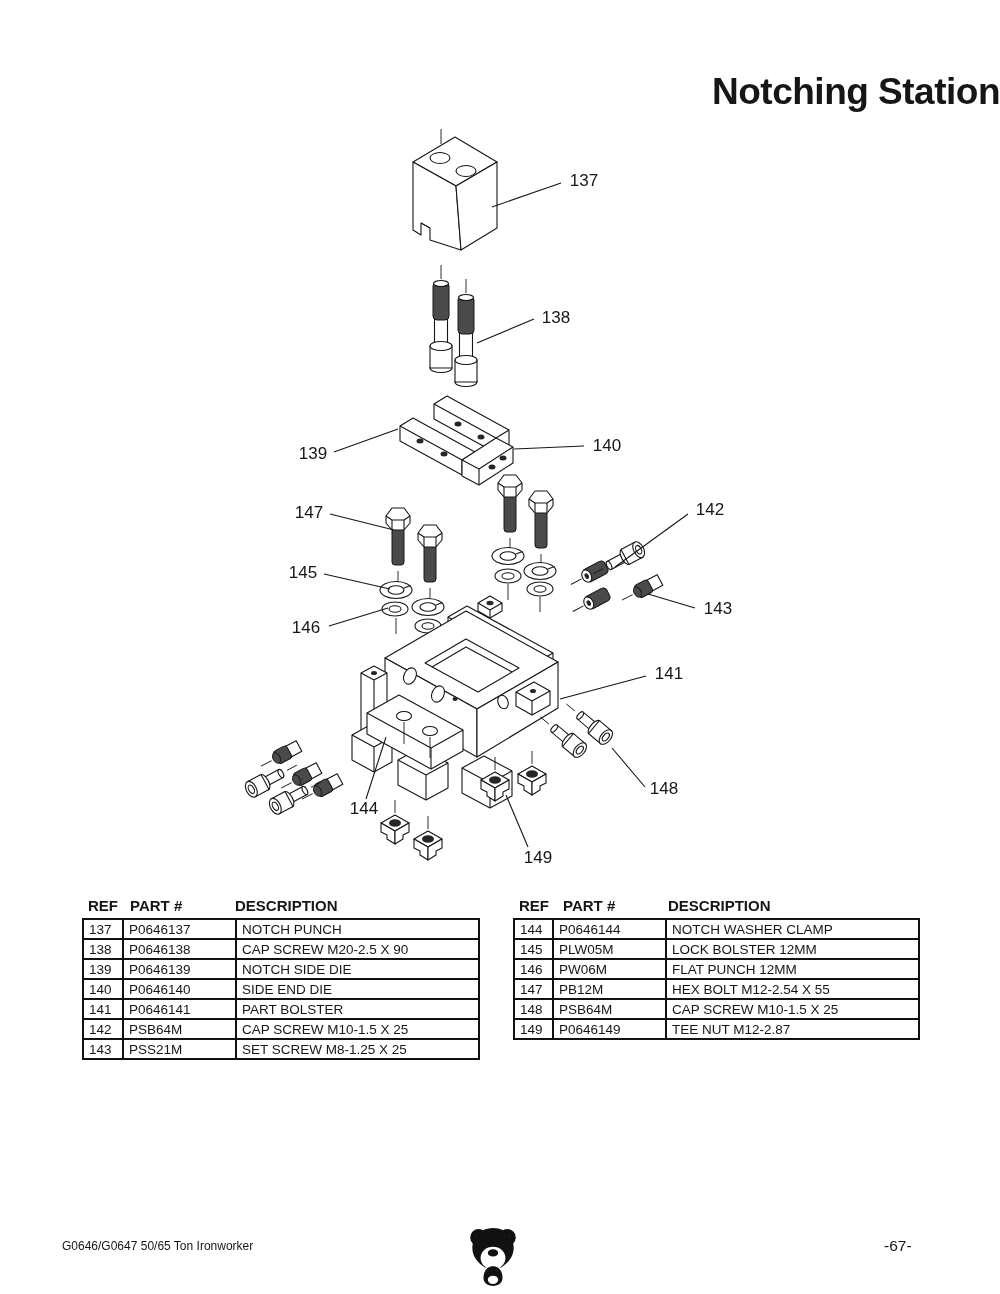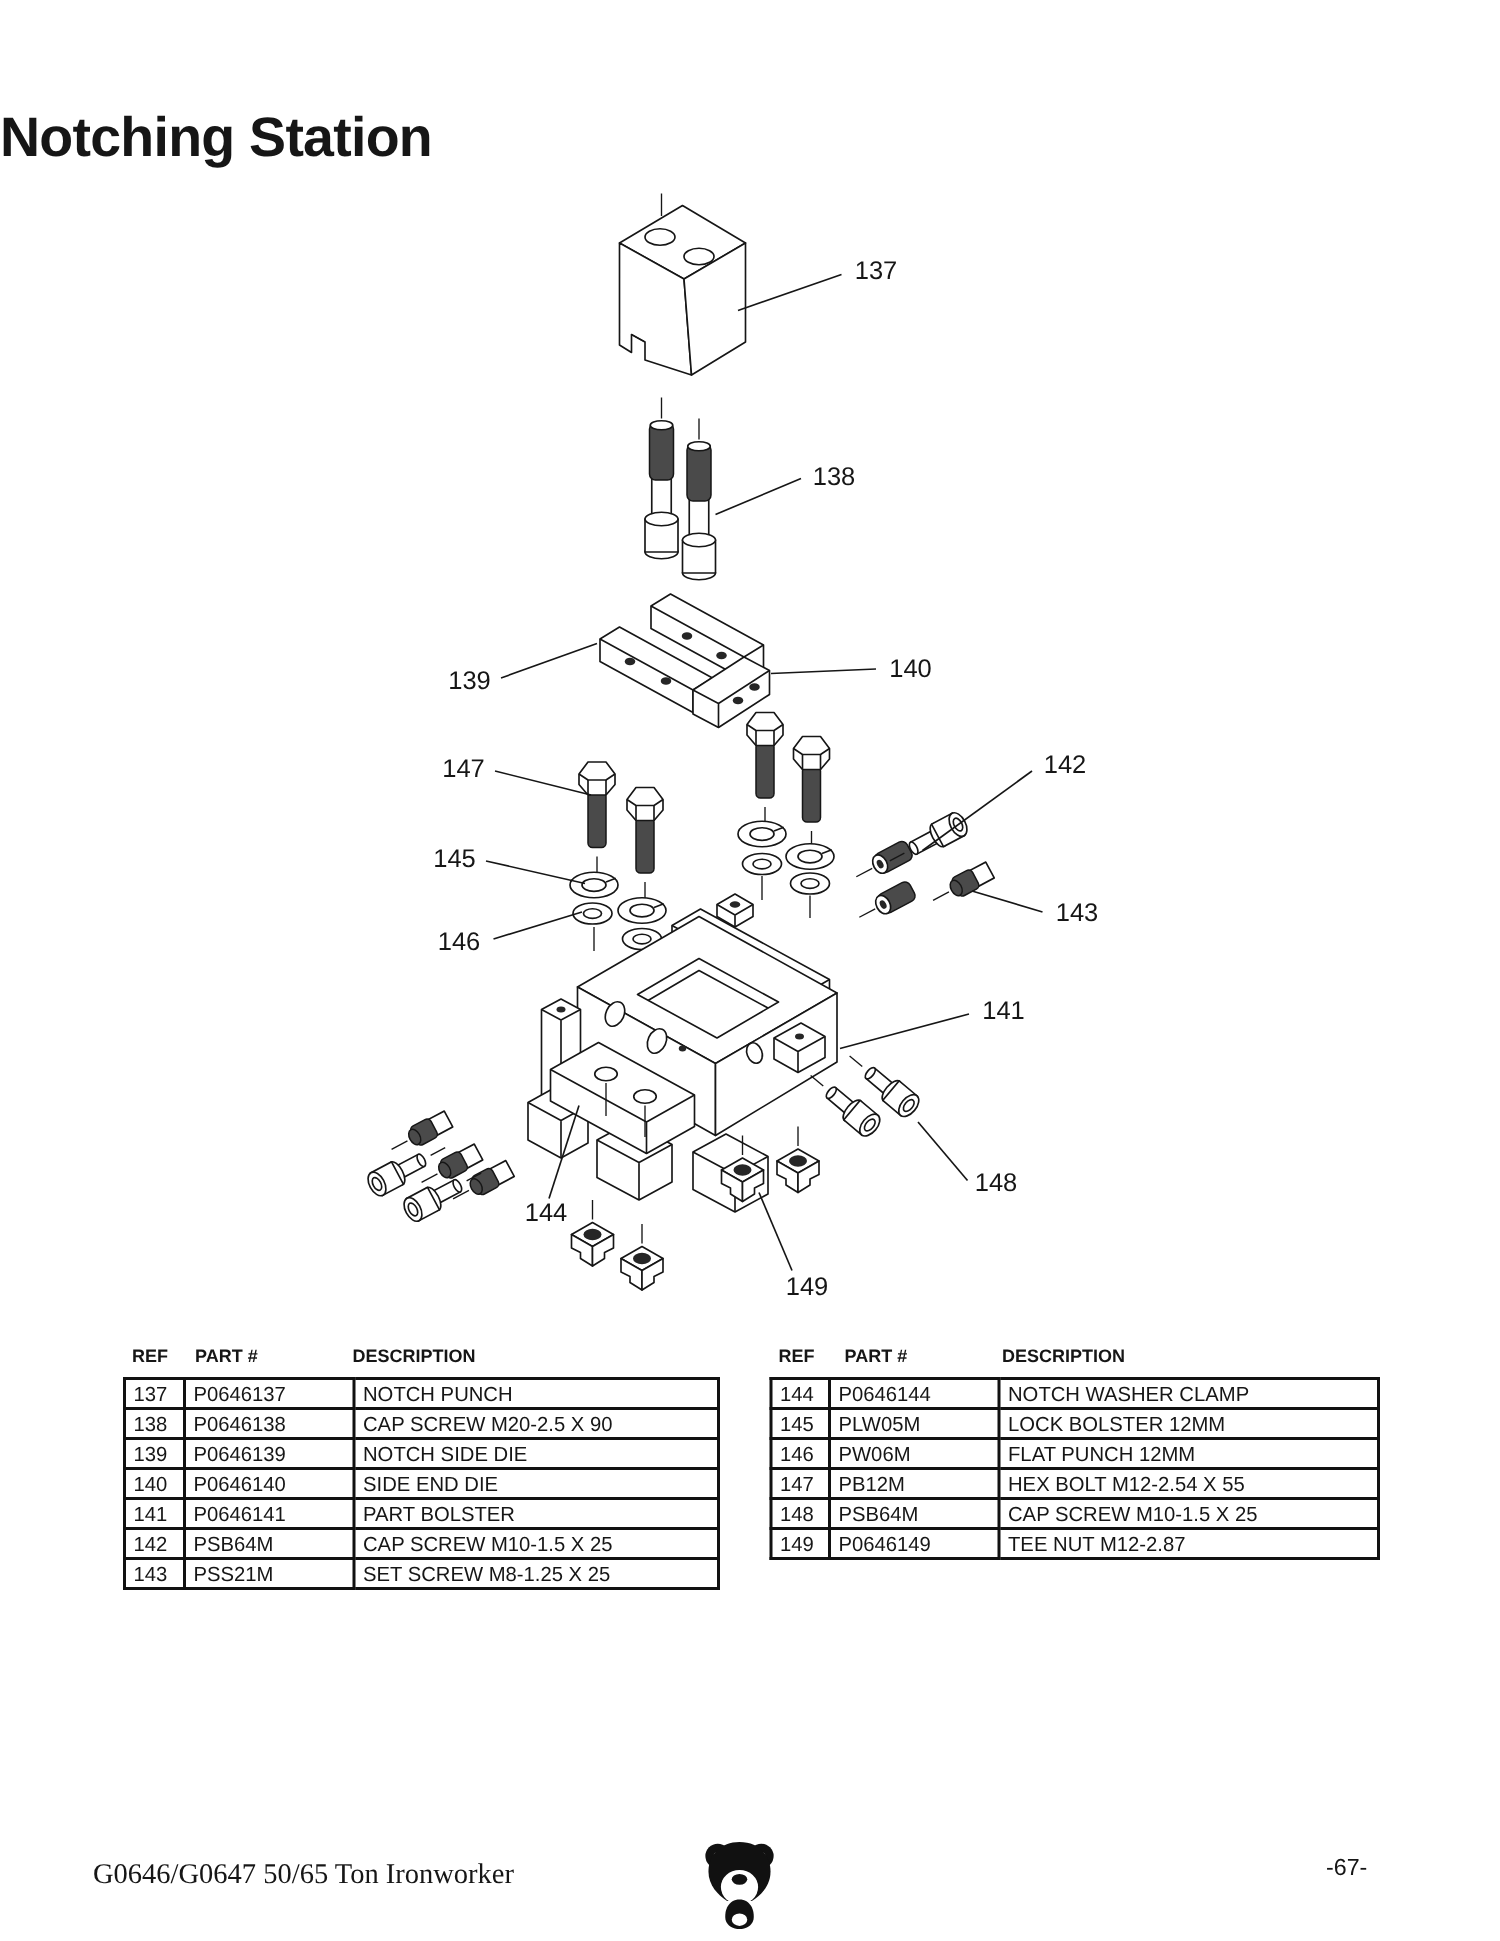--- a/index.html
+++ b/index.html
@@ -1,33 +1,33 @@
 <!DOCTYPE html>
 <html><head>
 <meta charset="utf-8">
 <style>
   html,body{margin:0;padding:0;background:#ffffff;}
   body{width:1000px;height:1294px;position:relative;overflow:hidden;
        font-family:"Liberation Sans",sans-serif;color:#161616;}
-  .page-title{position:absolute;top:71px;left:0;width:1000px;text-align:left;
+  .page-title{position:absolute;top:71px;left:0;width:1000px;text-align:right;
        font-size:37px;font-weight:bold;letter-spacing:-0.5px;}
   svg.diagram{position:absolute;top:0;left:0;width:1000px;height:1294px;}
   .w{fill:#ffffff;stroke:#161616;stroke-width:1.1;stroke-linejoin:round;}
   .dk{fill:#4a4a4a;stroke:#161616;stroke-width:1;stroke-linejoin:round;}
   .dkdot{fill:#262626;stroke:none;}
   .ln{fill:none;stroke:#161616;stroke-width:1.1;stroke-linejoin:round;}
   .thin{fill:none;stroke:#161616;stroke-width:0.9;}
   .lead{fill:none;stroke:#161616;stroke-width:1.1;}
   text.lbl{font-family:"Liberation Sans",sans-serif;font-size:17px;fill:#161616;}
   .thead{position:absolute;height:18px;}
-  .thead span{position:absolute;font-weight:bold;font-size:12px;white-space:nowrap;top:0;}
+  .thead span{position:absolute;font-weight:bold;font-size:15px;white-space:nowrap;top:0;}
   table.ptable{position:absolute;border-collapse:collapse;table-layout:fixed;}
   table.ptable td{border:2px solid #111111;font-size:13.5px;line-height:17px;height:18px;
        padding:0 4px 0 5px;white-space:nowrap;overflow:hidden;}
-  .footer-model{position:absolute;left:62px;top:1239px;font-size:19px;font-family:Liberation Serif, serif;}
+  .footer-model{position:absolute;left:62px;top:1239px;font-size:12px;}
   .footer-page{position:absolute;left:884px;top:1237px;font-size:15.5px;text-align:right;}
   .bear{position:absolute;left:468px;top:1226px;width:50px;height:60px;}
 </style>
 </head>
 <body>
 
 <div class="page-title">Notching Station</div>
 
 <svg class="diagram" viewBox="0 0 1000 1294">
   <defs>

